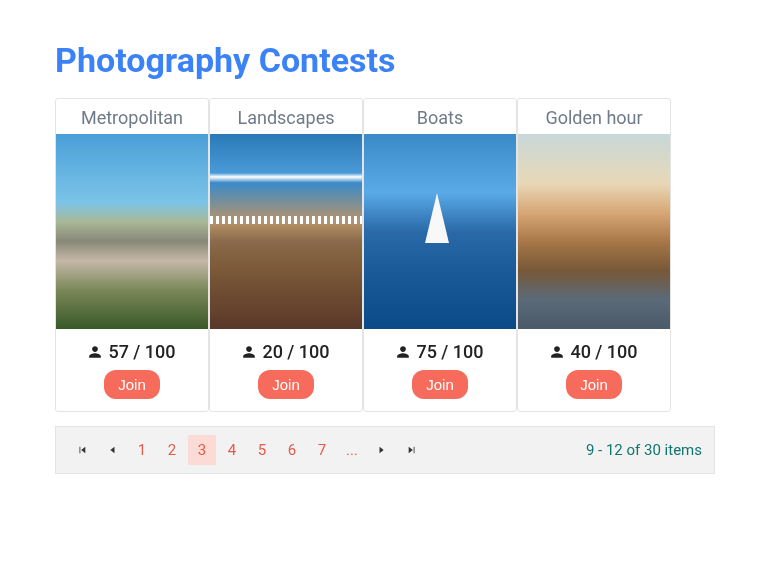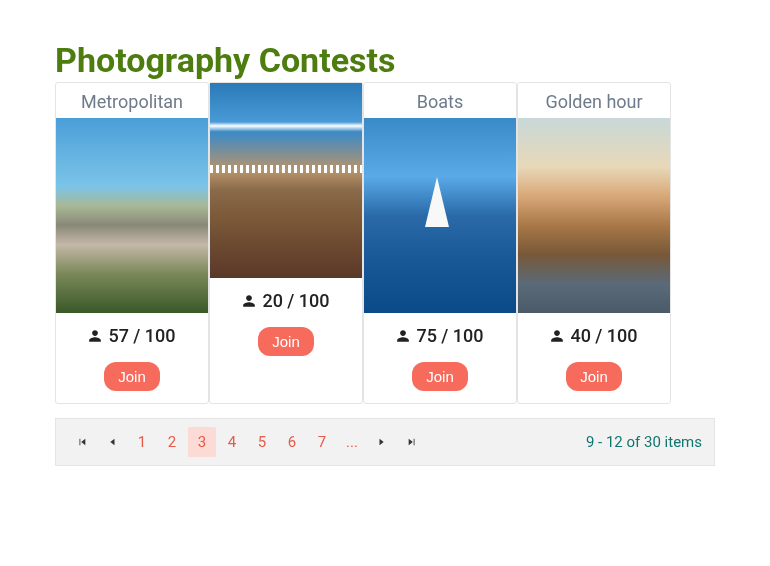--- a/index.html
+++ b/index.html
@@ -1,23 +1,23 @@
 <!DOCTYPE html>
 <html><head>
 <meta charset="utf-8">
 <style>
   * { box-sizing: border-box; margin: 0; padding: 0; }
   body { font-family: -apple-system, BlinkMacSystemFont, "Segoe UI", Roboto, Arial, sans-serif; background: #fff; width: 770px; height: 566px; overflow: hidden; }
   .page { padding: 40px 55px 20px 55px; }
-  h1 { color: #4d7c0f; font-size: 34px; font-weight: 700; margin-bottom: 2px; }
-  .cards { display: flex; gap: 0; }
+  h1 { color: #3b82f6; font-size: 34px; font-weight: 700; margin-bottom: 18px; }
+  .cards { display: flex; gap: 0; align-items: flex-end; }
   .card { border: 1px solid #e4e4e4; border-radius: 3px; width: 154px; display: flex; flex-direction: column; align-items: center; padding-bottom: 12px; background: #fff; }
   .card-title { color: #6f7b8a; font-size: 18px; font-weight: 400; padding: 8px 0 6px 0; text-align: center; }
   .card-img { width: 100%; height: 195px; display: block; }
-  .card-stats { display: flex; align-items: center; gap: 6px; margin-top: 12px; margin-bottom: 16px; color: #222; font-size: 18px; font-weight: 500; }
+  .card-stats { display: flex; align-items: center; gap: 6px; margin-top: 12px; margin-bottom: 8px; color: #222; font-size: 18px; font-weight: 500; }
   .person-icon svg { width: 14px; height: 16px; display: block; }
   .join-btn { background: #f76b5c; color: #fff; border: none; border-radius: 12px; padding: 6px 14px; font-size: 15px; cursor: pointer; }
   .pager { margin-top: 14px; background: #f2f2f2; border: 1px solid #e4e4e4; display: flex; align-items: center; padding: 8px 12px; font-size: 15px; }
   .pager-left { display: flex; align-items: center; gap: 2px; }
   .pg-btn { width: 28px; height: 30px; display: flex; align-items: center; justify-content: center; cursor: pointer; color: #333; border-radius: 2px; }
   .pg-num { color: #e65a4a; }
   .pg-btn.selected { background: #fcdad5; color: #e65a4a; }
   .pager-right { margin-left: auto; color: #0f766e; font-size: 15px; }
   .arrow-icon svg { width: 10px; height: 10px; display: block; fill: #333; }
   
@@ -44,20 +44,21 @@
             <svg viewBox="0 0 24 24">
               <path fill="#222" d="M12 12c2.7 0 5-2.3 5-5s-2.3-5-5-5-5 2.3-5 5 2.3 5 5 5zm0 2c-3.3 0-10 1.7-10 5v3h20v-3c0-3.3-6.7-5-10-5z"></path>
             </svg>
           </span>
         <span>57 / 100</span>
       </div>
       <button class="join-btn">Join</button>
     </div>
 
     <div class="card">
+      <div class="card-title">Landscapes</div>
       <div class="card-img img-landscapes"></div>
       <div class="card-stats">
         <span class="person-icon">
             <svg viewBox="0 0 24 24">
               <path fill="#222" d="M12 12c2.7 0 5-2.3 5-5s-2.3-5-5-5-5 2.3-5 5 2.3 5 5 5zm0 2c-3.3 0-10 1.7-10 5v3h20v-3c0-3.3-6.7-5-10-5z"></path>
             </svg>
           </span>
         <span>20 / 100</span>
       </div>
       <button class="join-btn">Join</button>

